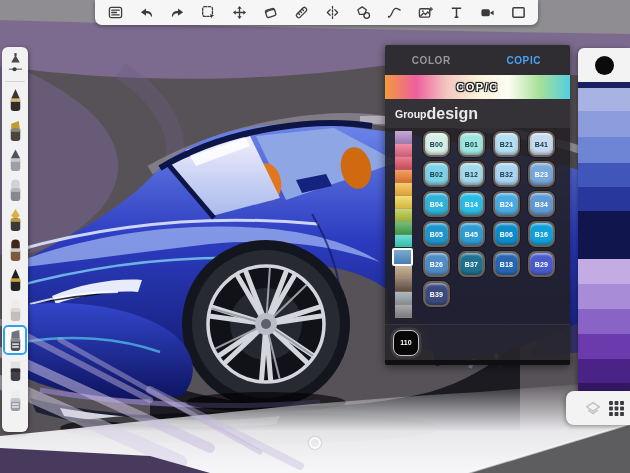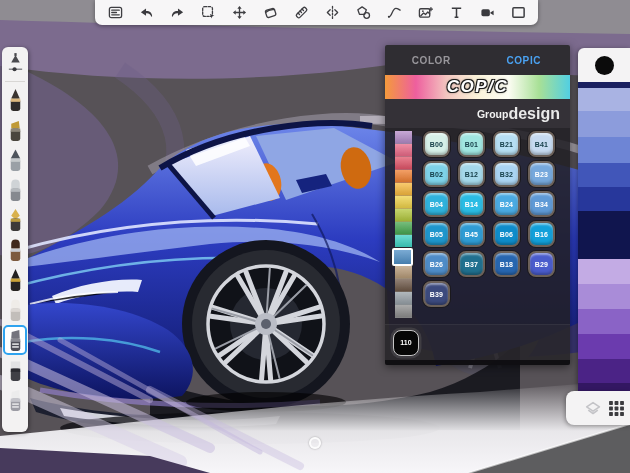--- a/index.html
+++ b/index.html
@@ -36,24 +36,24 @@
     position:absolute;left:385px;top:45px;width:185px;height:320px;z-index:4;
     box-shadow:0 2px 8px rgba(0,0,0,.5);display:flex;flex-direction:column;
     border-radius:2px;overflow:hidden;box-sizing:border-box;
   }
   #copic-tabs{height:30px;background:#2f2d32;display:flex;align-items:center;flex:0 0 auto;}
   .ctab{flex:1;text-align:center;font-size:10px;font-weight:bold;letter-spacing:.6px;cursor:pointer;}
   .ctab.inactive{color:#98969b;}
   .ctab.active{color:#4aa2f2;}
   #copic-rainbow{height:24px;flex:0 0 auto;display:flex;align-items:center;justify-content:center;}
   #copic-logo{
-    font-size:17px;font-weight:bold;font-style:italic;color:#fff;letter-spacing:1.5px;
+    font-size:11px;font-weight:bold;color:#fff;letter-spacing:1.5px;
     text-shadow:-1px -1px 0 #1c1c1c,1px -1px 0 #1c1c1c,-1px 1px 0 #1c1c1c,1px 1px 0 #1c1c1c,0 0 3px #1c1c1c;
   }
-  #copic-grouprow{height:29px;background:#343137;display:flex;align-items:center;justify-content:flex-end;padding:0 10px;flex:0 0 auto;}
+  #copic-grouprow{height:29px;background:#343137;display:flex;align-items:center;justify-content:flex-start;padding:0 10px;flex:0 0 auto;}
   #copic-grouprow .lbl{color:#f1f1f1;font-size:10.5px;font-weight:bold;}
   #copic-grouprow .lbl2{color:#e9e9e9;font-size:16px;font-weight:bold;}
   #copic-body{flex:1;background:rgba(33,31,36,.88);position:relative;}
   #group-strip{position:absolute;left:10px;top:3px;width:17px;display:flex;flex-direction:column;}
   .gcell{width:17px;height:13px;border-bottom:1px solid rgba(0,0,0,.22);cursor:pointer;box-sizing:border-box;}
   .gcell.sel{width:21px;height:18px;margin-left:-3px;border:2px solid #fff;border-radius:2px;
     box-shadow:0 0 0 1px #26242a;box-sizing:border-box;}
   #swatch-grid{
     position:absolute;left:38px;top:3px;
     display:grid;grid-template-columns:repeat(4,27px);grid-auto-rows:26px;column-gap:8px;row-gap:4px;

